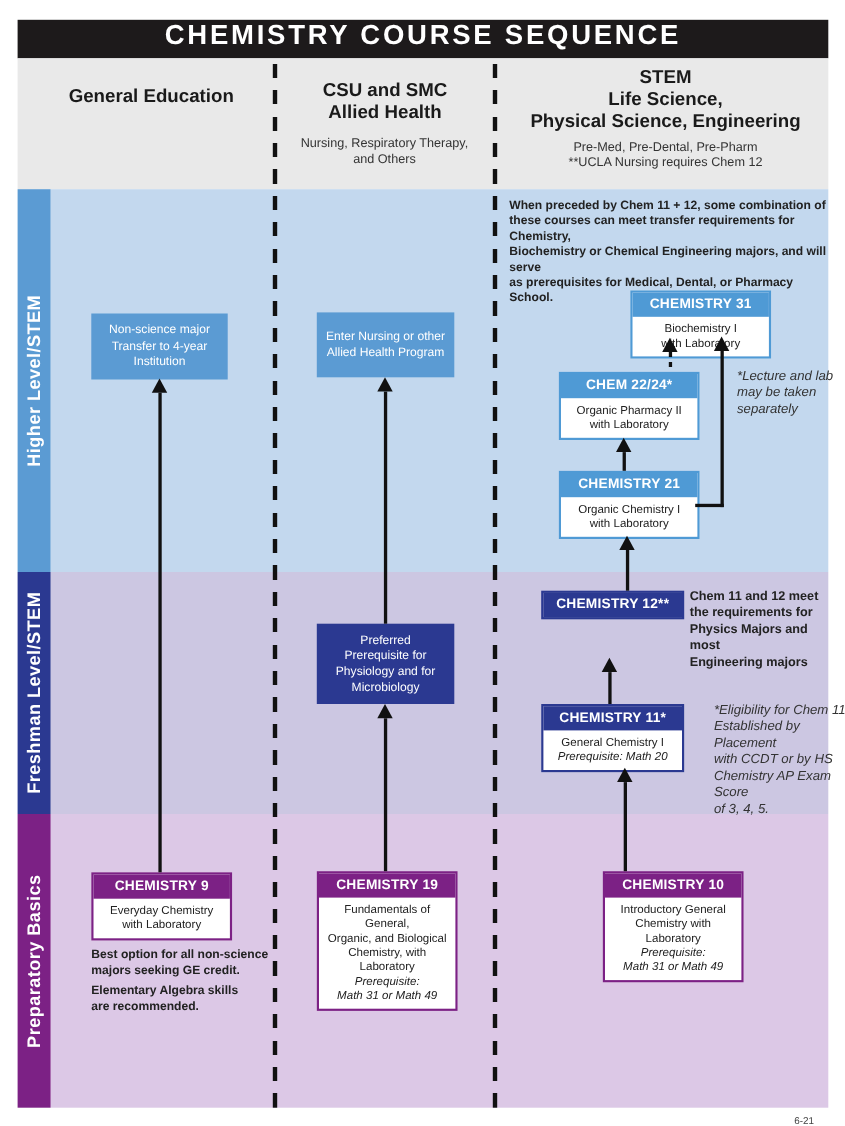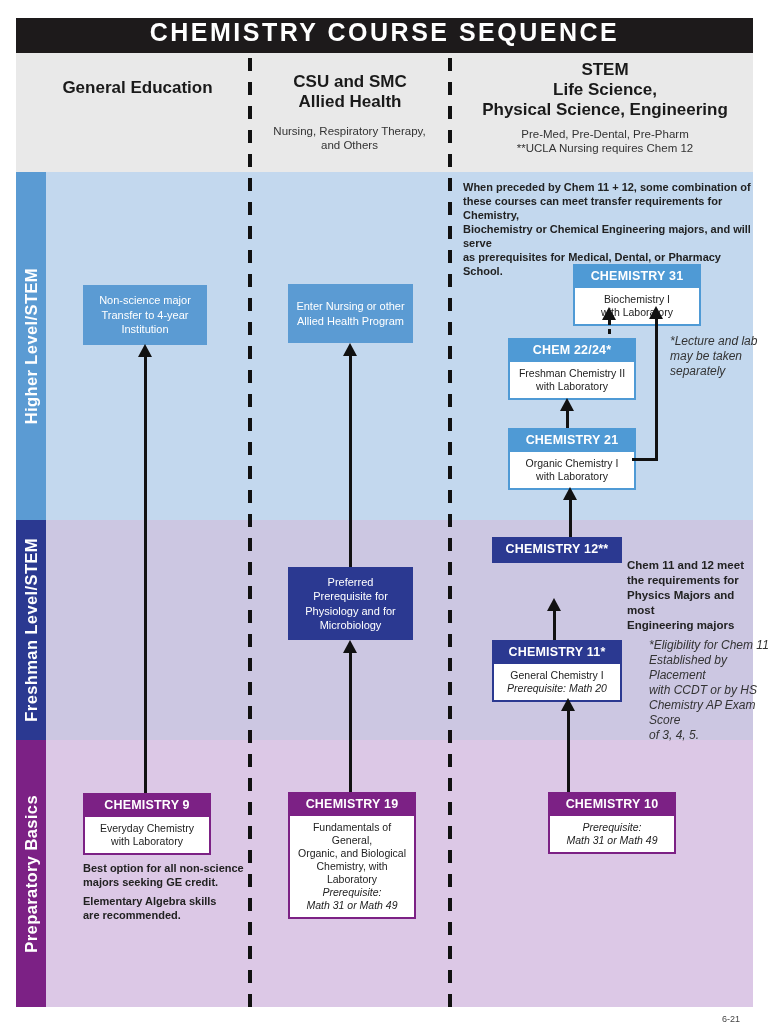--- a/index.html
+++ b/index.html
@@ -45,21 +45,21 @@
   .course{width:124px;background:#fff;text-align:center;border:2px solid;}
   .course .hd{color:#fff;font-weight:bold;font-size:12.5px;line-height:15px;padding:3px 0 4px 0;letter-spacing:.2px;}
   .course .bd{font-size:10.5px;line-height:13px;padding:5px 2px;color:#222;}
   .course .it{font-style:italic;display:block;}
   .c-blue{border-color:#4f9ad5;} .c-blue .hd{background:#4f9ad5;}
   .c-navy{border-color:#2b3991;} .c-navy .hd{background:#2b3991;}
   .c-purp{border-color:#7c2185;} .c-purp .hd{background:#7c2185;}
 
   
   .note-bold{font-weight:bold;font-size:11px;line-height:14px;color:#222;}
-  .note-bold2{font-weight:bold;font-size:11.5px;line-height:15px;color:#222;margin-top:23px;}
+  .note-bold2{font-weight:bold;font-size:11.5px;line-height:15px;color:#222;}
   .note-italic{font-style:italic;font-size:12px;line-height:15px;color:#333;}
 
   
   .shaft{width:3px;background:#111;}
   .hshaft{height:3px;background:#111;}
   .dshaft{width:3px;background:repeating-linear-gradient(180deg,#111 0 5px,transparent 5px 9px);}
   .head{width:0;height:0;border-left:7px solid transparent;border-right:7px solid transparent;
     border-bottom:13px solid #111;}
 
   .pagenum{font-size:9px;color:#444;}
@@ -115,21 +115,21 @@
 Physiology and for
 Microbiology</div>
 
 <div class="abs course c-blue" style="left:573px;top:264px;">
   <div class="hd">CHEMISTRY 31</div>
   <div class="bd pre">Biochemistry I
 with Laboratory</div>
 </div>
 <div class="abs course c-blue" style="left:508px;top:338px;">
   <div class="hd">CHEM 22/24*</div>
-  <div class="bd pre">Freshman Chemistry II
+  <div class="bd pre">Organic Pharmacy II
 with Laboratory</div>
 </div>
 <div class="abs course c-blue" style="left:508px;top:428px;">
   <div class="hd">CHEMISTRY 21</div>
   <div class="bd pre">Organic Chemistry I
 with Laboratory</div>
 </div>
 <div class="abs note-italic pre" style="left:670px;top:334px;width:90px;">*Lecture and lab
 may be taken
 separately</div>
@@ -171,20 +171,22 @@
 Organic, and Biological
 Chemistry, with Laboratory</span>
     <span class="it pre">Prerequisite:
 Math 31 or Math 49</span>
   </div>
 </div>
 
 <div class="abs course c-purp" style="left:548px;top:792px;">
   <div class="hd">CHEMISTRY 10</div>
   <div class="bd">
+    <span class="pre">Introductory General
+Chemistry with Laboratory</span>
     <span class="it pre">Prerequisite:
 Math 31 or Math 49</span>
   </div>
 </div>
 
 <div class="abs head" style="left:138px;top:344px;"></div>
 <div class="abs shaft" style="left:144px;top:357px;height:436px;"></div>
 
 <div class="abs head" style="left:343px;top:343px;"></div>
 <div class="abs shaft" style="left:349px;top:356px;height:211px;"></div>

